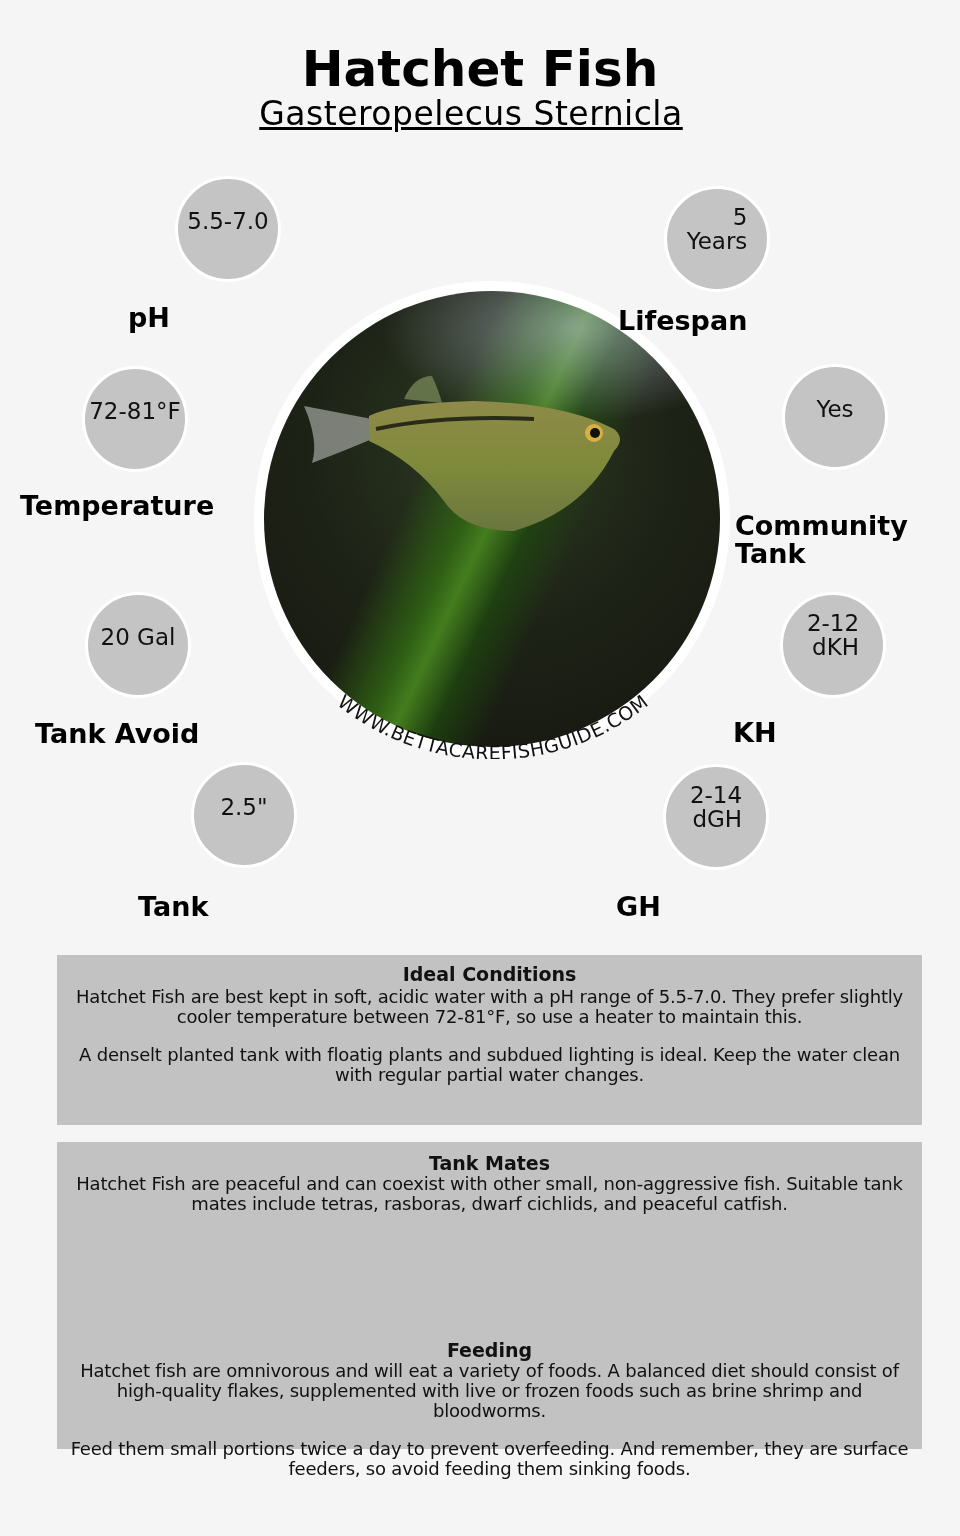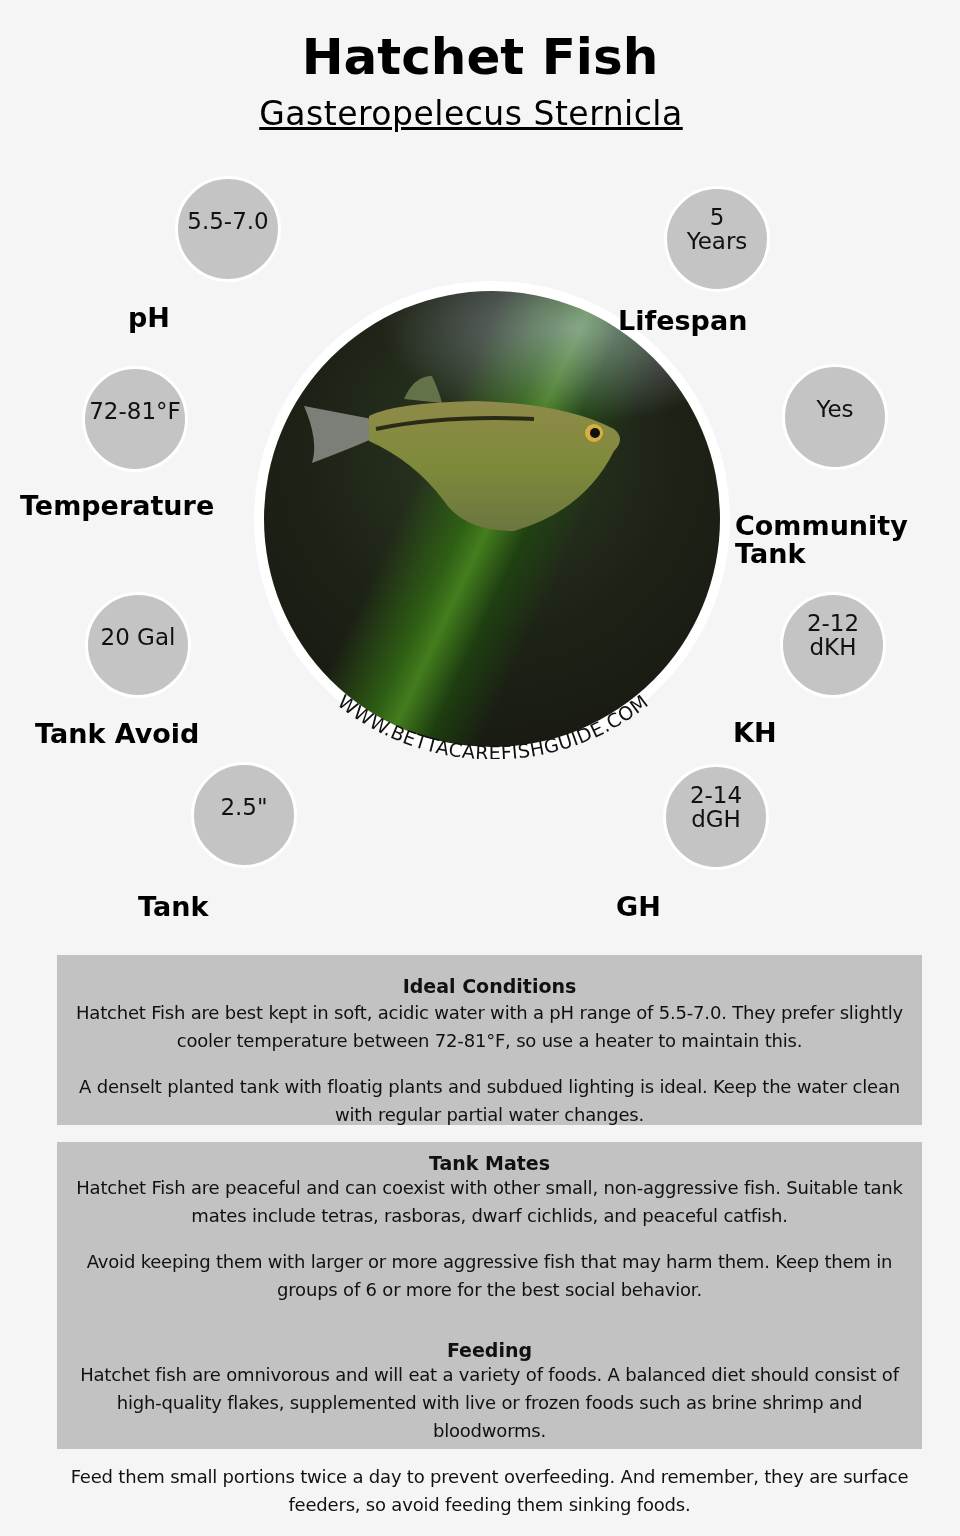--- a/index.html
+++ b/index.html
@@ -2,32 +2,32 @@
 <html><head>
 <meta charset="utf-8">
 <style>
   html, body { margin: 0; padding: 0; }
   body {
     width: 960px; height: 1536px; background: #f5f5f5;
     position: relative; overflow: hidden;
     font-family: "Liberation Sans", "DejaVu Sans", sans-serif; color: #000;
   }
   .title {
-    position: absolute; left: 0; width: 960px; top: 28px; text-align: center;
+    position: absolute; left: 0; width: 960px; top: 40px; text-align: center;
     font-family: "DejaVu Sans", sans-serif; font-weight: bold; font-size: 50px; letter-spacing: 0px;
   }
   .subtitle {
     position: absolute; left: 0; width: 942px; top: 94px; text-align: center;
     font-family: "DejaVu Sans", sans-serif; font-size: 33px; letter-spacing: 0.5px; text-decoration: underline;
   }
   .stat { position: absolute; }
   .bubble {
     position: absolute; width: 100px; height: 100px; border-radius: 50%;
     background: #c4c4c4; border: 3px solid #ffffff; box-sizing: content-box;
-    display: flex; align-items: flex-start; justify-content: center; text-align: center;
+    display: flex; align-items: flex-start; justify-content: center; text-align: right;
     font-family: "DejaVu Sans", sans-serif; font-size: 23px; line-height: 24px; color: #111;
   }
   .bubble span { display: block; white-space: pre-line; padding-top: 30px; }
   .bubble.two span { padding-top: 16px; }
   .stat-label {
     position: absolute; text-align: left; white-space: pre-line;
     font-family: "DejaVu Sans", sans-serif; font-weight: bold; font-size: 27px; line-height: 28px; margin-top: 12px;
   }
   .photo-ring {
     position: absolute; left: 254px; top: 281px; width: 476px; height: 476px;
@@ -47,21 +47,21 @@
   }
   .card {
     position: absolute; left: 57px; width: 865px; background: #c2c2c2;
     text-align: center; box-sizing: border-box; padding: 0 10px;
     font-family: "DejaVu Sans", sans-serif; color: #111;
   }
   .card h3 {
     margin: 0; font-size: 19px; font-weight: bold; line-height: 22px;
   }
   .card p {
-    margin: 0; font-size: 18px; line-height: 28px; letter-spacing: -0.2px;
+    margin: 0; font-size: 18px; line-height: 20px; letter-spacing: -0.2px;
   }
   .card p + p { margin-top: 18px; }
 </style>
 </head>
 <body>
 
 <div>
 
   <div class="title">Hatchet Fish</div>
   <div class="subtitle">Gasteropelecus Sternicla</div>
@@ -154,30 +154,29 @@
   </div>
 
   <div class="stat">
     <div class="bubble two" style="left:663px; top:764px;">
       <span>2-14
 dGH</span>
     </div>
     <div class="stat-label" style="left:616px; width:200px; top:881px;">GH</div>
   </div>
 
-  <div class="card" style="top:955px; height:170px; padding-top:20px;">
+  <div class="card" style="top:955px; height:170px; padding-top:8px;">
     <h3>Ideal Conditions</h3>
     <p style="margin-top:2px;">Hatchet Fish are best kept in soft, acidic water with a pH range of 5.5-7.0. They prefer slightly cooler temperature between 72-81°F, so use a heater to maintain this.</p>
     <p>A denselt planted tank with floatig plants and subdued lighting is ideal. Keep the water clean with regular partial water changes.</p>
   </div>
 
   <div class="card" style="top:1142px; height:208px; padding-top:10px;">
     <h3>Tank Mates</h3>
     <p style="margin-top:0px;">Hatchet Fish are peaceful and can coexist with other small, non-aggressive fish. Suitable tank mates include tetras, rasboras, dwarf cichlids, and peaceful catfish.</p>
-    <p>Avoid keeping them with larger or more aggressive fish that may harm them. Keep them in groups of 6 or more for the best social behavior.</p>
   </div>
 
   <div class="card" style="top:1329px; height:120px; padding-top:10px;">
     <h3>Feeding</h3>
     <p style="margin-top:0px;">Hatchet fish are omnivorous and will eat a variety of foods. A balanced diet should consist of high-quality flakes, supplemented with live or frozen foods such as brine shrimp and bloodworms.</p>
     <p>Feed them small portions twice a day to prevent overfeeding. And remember, they are surface feeders, so avoid feeding them sinking foods.</p>
   </div>
 
 </div>
 

